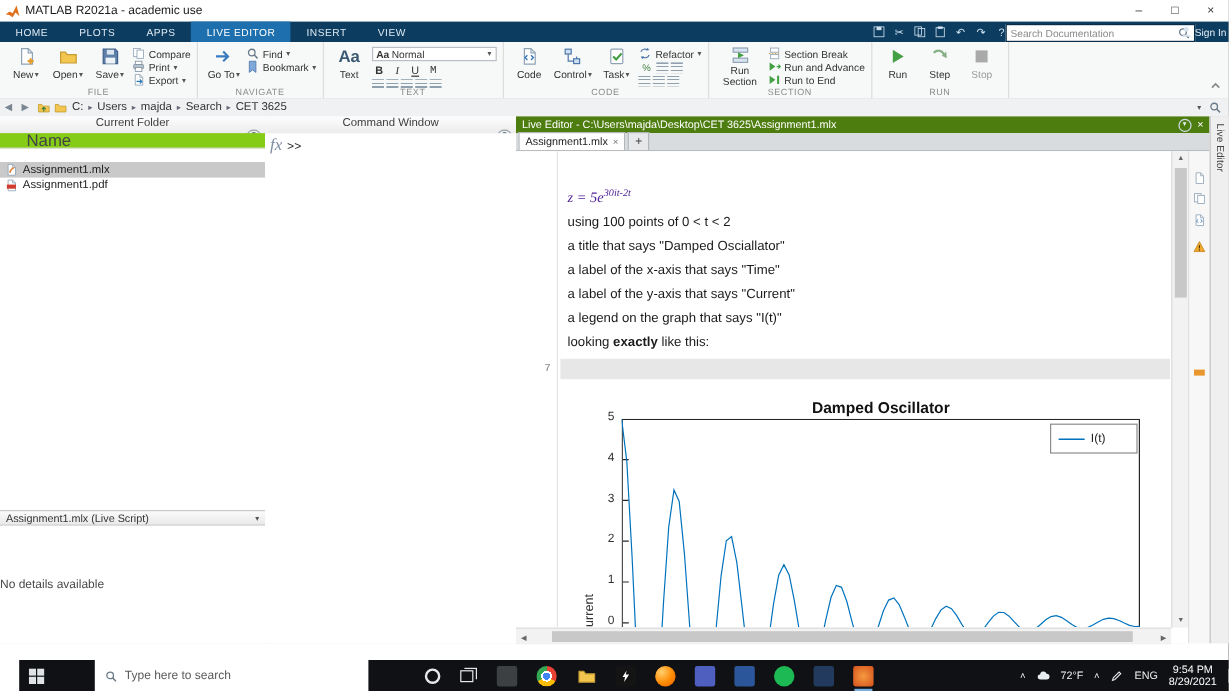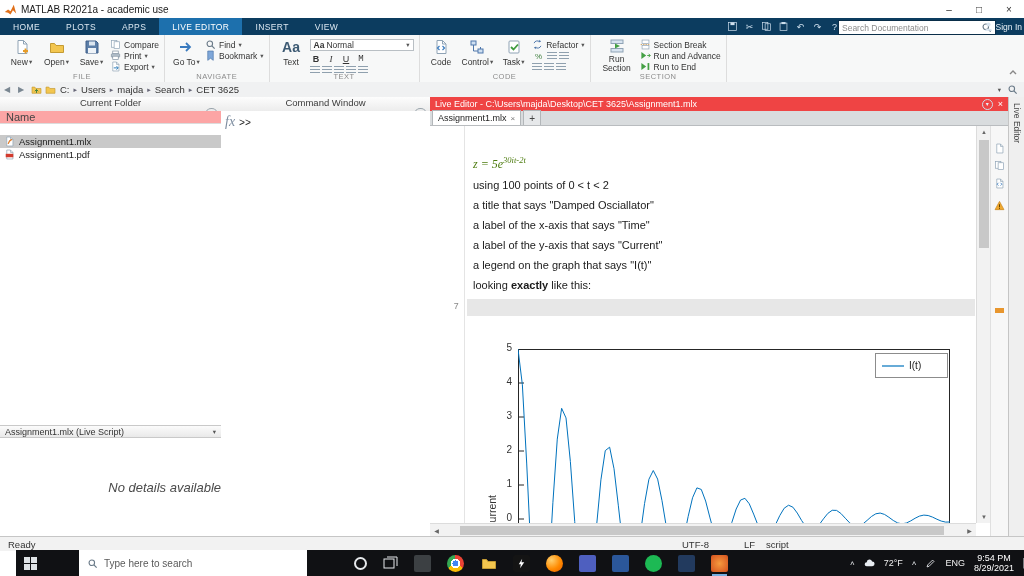--- a/index.html
+++ b/index.html
@@ -43,44 +43,44 @@
   .quickbar{position:absolute;left:0;top:82px;width:1024px;height:15px;background:#f0f1f2;border-bottom:1px solid #c9c9c9;display:flex;align-items:center;font-size:9.5px;color:#333;}
   .navarr{width:14px;text-align:center;color:#7a8792;font-size:8px;}
   .crumb{display:flex;align-items:center;gap:4px;margin-left:4px;}
   .crumb .sep{color:#667;font-size:7px;}
   .qright{margin-left:auto;display:flex;align-items:center;gap:6px;margin-right:6px;color:#556;}
   
   .main{position:absolute;left:0;top:97px;width:1024px;height:439px;background:#e9e9e9;}
   .panel-header{height:14px;background:linear-gradient(#fdfdfd,#ececec);border-bottom:1px solid #c9c9c9;display:flex;align-items:center;font-size:9.5px;color:#3c3c3c;padding:0 4px;flex-direction:column;}
   .collapse-btn{margin-left:auto;width:9px;height:9px;border:1px solid #98a3ab;border-radius:50%;display:flex;align-items:center;justify-content:center;font-size:6px;color:#5a646d;line-height:1;}
   .cf{position:absolute;left:0;top:0;width:221px;height:439px;background:#fff;border-right:1px solid #b9b9b9;}
-  .colheader{position:absolute;left:0;top:14px;width:100%;height:13px;background:#fca5a5;border-bottom:1px solid #dcdcdc;display:flex;align-items:center;font-size:11px;color:#444;padding:0 6px;box-sizing:border-box;}
+  .colheader{position:absolute;left:0;top:14px;width:100%;height:13px;background:#84cc16;border-bottom:1px solid #dcdcdc;display:flex;align-items:center;font-size:14px;color:#444;padding:0 22px;box-sizing:border-box;}
   .filelist{position:absolute;left:0;top:27px;width:100%;height:301px;background:#fff;padding-top:11px;}
   .frow{display:flex;align-items:center;gap:4px;height:13px;padding:0 4px;font-size:9.5px;color:#222;}
   .frow.sel{background:#c9c9c9;}
   .details-header{position:absolute;left:0;top:328px;width:100%;height:13px;background:linear-gradient(#fbfbfb,#e9e9e9);border-top:1px solid #c9c9c9;border-bottom:1px solid #c9c9c9;display:flex;align-items:center;font-size:9px;color:#333;padding:0 5px;box-sizing:border-box;}
-  .details-body{position:absolute;left:0;top:342px;width:100%;height:97px;background:#fff;display:flex;align-items:center;justify-content:flex-end;font-size:13px;color:#4a4a4a;font-style:italic;}
+  .details-body{position:absolute;left:0;top:342px;width:100%;height:97px;background:#fff;display:flex;align-items:center;justify-content:flex-start;font-size:10px;color:#4a4a4a;}
   .cw{position:absolute;left:221px;top:0;width:209px;height:439px;background:#fff;border-right:1px solid #b9b9b9;}
   .cwbody{position:absolute;left:0;top:14px;width:100%;height:425px;background:#fff;}
   .fx{font-family:"Liberation Serif",serif;font-style:italic;font-size:14px;color:#7d8da0;}
   .prompt{font-family:"Liberation Mono",monospace;font-size:10px;color:#222;}
   
   .le{position:absolute;left:430px;top:0;width:578px;height:439px;background:#fff;}
-  .doc-titlebar{position:absolute;left:0;top:0;width:100%;height:14px;background:#ef4444;color:#fff;display:flex;align-items:center;font-size:9px;padding:0 5px;box-sizing:border-box;}
+  .doc-titlebar{position:absolute;left:0;top:0;width:100%;height:14px;background:#4d7c0f;color:#fff;display:flex;align-items:center;font-size:9px;padding:0 5px;box-sizing:border-box;}
   .doc-titlebar .ticons{margin-left:auto;display:flex;gap:5px;align-items:center;}
   .circle-btn-lt{width:9px;height:9px;border:1px solid #cfdce8;border-radius:50%;display:flex;align-items:center;justify-content:center;font-size:6px;color:#e8f1f8;line-height:1;}
   .tabstrip{position:absolute;left:0;top:14px;width:100%;height:15px;background:#d9dcde;border-bottom:1px solid #b9bcbf;display:flex;align-items:flex-end;padding-left:2px;box-sizing:border-box;}
   .etab{display:flex;align-items:center;gap:4px;background:#fff;border:1px solid #b2b6b9;border-bottom:none;height:14px;padding:0 5px;font-size:9px;color:#222;}
   .etab .x{color:#777;font-size:8px;}
   .plus-tab{width:16px;height:14px;background:#e6e8ea;border:1px solid #b2b6b9;border-bottom:none;margin-left:2px;display:flex;align-items:center;justify-content:center;font-size:10px;color:#444;}
   .doc{position:absolute;left:0;top:29px;width:546px;height:397px;background:#fff;overflow:hidden;}
   .gutter{position:absolute;left:0;top:0;width:34px;height:100%;border-right:1px solid #e4e4e4;}
   .lnum{position:absolute;left:0;top:176px;width:29px;text-align:right;font-size:9px;color:#8a8a8a;font-family:"Liberation Mono",monospace;}
   .dline{position:absolute;left:43px;font-size:11px;color:#1b1b1b;height:14px;white-space:nowrap;}
-  .eq{font-family:"Liberation Serif",serif;font-style:italic;font-size:12px;color:#4d7c0f;}
+  .eq{font-family:"Liberation Serif",serif;font-style:italic;font-size:12px;color:#4c1d95;}
   .eq sup{font-size:8.5px;}
   .codeband{position:absolute;left:37px;top:173px;width:508px;height:17px;background:#e7e7e7;}
   
   .figure{position:absolute;left:40px;top:194px;width:505px;height:203px;background:#fff;overflow:hidden;}
   .figtitle{position:absolute;left:48px;top:12px;width:432px;text-align:center;font-size:13px;font-weight:bold;color:#111;}
   .ytick{position:absolute;left:16px;width:26px;text-align:right;font-size:10px;color:#333;}
   .ylab{position:absolute;left:-6px;top:186px;width:56px;height:13px;text-align:center;font-size:10.5px;color:#333;transform:rotate(-90deg);}
   .legend{position:absolute;left:405px;top:33px;width:73px;height:25px;background:#fff;border:1px solid #8c8c8c;display:flex;align-items:center;gap:5px;padding:0 6px;box-sizing:border-box;font-size:10px;color:#222;}
   
   .vscroll{position:absolute;left:546px;top:29px;width:14px;height:397px;background:#f2f2f2;border-left:1px solid #dcdcdc;}
@@ -497,20 +497,47 @@
         <div class="smallbtn">
             <svg class="ic11">
               <use href="#i-runend"></use>
             </svg>
             <span>Run to End</span>
           </div>
       </div>
       <div class="tgroup-label">SECTION</div>
     </div>
 
+    <div class="tgroup">
+      <div class="bigbtn">
+        <span class="bicon">
+            <svg class="ic16">
+              <use href="#i-play"></use>
+            </svg>
+          </span>
+        <span class="blabel">Run</span>
+      </div>
+      <div class="bigbtn">
+        <span class="bicon">
+            <svg class="ic16">
+              <use href="#i-step"></use>
+            </svg>
+          </span>
+        <span class="blabel">Step</span>
+      </div>
+      <div class="bigbtn" style="color:#9a9a9a">
+        <span class="bicon">
+            <svg class="ic16">
+              <use href="#i-stop"></use>
+            </svg>
+          </span>
+        <span class="blabel">Stop</span>
+      </div>
+      <div class="tgroup-label">RUN</div>
+    </div>
 
     <div class="collapse-strip">
       <svg width="10" height="8" viewBox="0 0 10 8">
           <path d="M2 6l3-3 3 3" stroke="#888" fill="none" stroke-width="1.4"></path>
         </svg>
     </div>
   </div>
 
   <div class="quickbar">
     <span class="navarr">◀</span>
@@ -611,20 +638,21 @@
         <div class="dline" style="top:53px">using 100 points of 0 &lt; t &lt; 2</div>
         <div class="dline" style="top:73px">a title that says "Damped Osciallator"</div>
         <div class="dline" style="top:93px">a label of the x-axis that says "Time"</div>
         <div class="dline" style="top:113px">a label of the y-axis that says "Current"</div>
         <div class="dline" style="top:133px">a legend on the graph that says "I(t)"</div>
         <div class="dline" style="top:153px"><span>looking </span><b>exactly</b><span> like this:</span></div>
 
         <div class="codeband"></div>
 
         <div class="figure">
+          <div class="figtitle">Damped Oscillator</div>
           <span class="ytick" style="top:22px">5</span>
           <span class="ytick" style="top:56px">4</span>
           <span class="ytick" style="top:90px">3</span>
           <span class="ytick" style="top:124px">2</span>
           <span class="ytick" style="top:158px">1</span>
           <span class="ytick" style="top:192px">0</span>
           <div class="ylab">Current</div>
 
           <svg width="432" height="174" style="position:absolute;left:48px;top:29px;">
             <rect x="0.5" y="0.5" width="431" height="300" fill="none" stroke="#262626"></rect>
@@ -672,26 +700,20 @@
         <div class="hthumb"></div>
         <div class="harrow" style="right:0">▶</div>
       </div>
     </div>
 
     <div class="dock">
       <div class="docklabel">Live Editor</div>
     </div>
   </div>
 
-  <div class="statusbar">
-    <span class="abs" style="left:8px;top:2px">Ready</span>
-    <span class="abs" style="left:682px;top:2px">UTF-8</span>
-    <span class="abs" style="left:744px;top:2px">LF</span>
-    <span class="abs" style="left:766px;top:2px">script</span>
-  </div>
 
   <div class="taskbar">
     <div class="startbtn">
       <svg width="13" height="13" viewBox="0 0 13 13">
         <rect x="0" y="0" width="6" height="6" fill="#dfe3e6"></rect>
           <rect x="7" y="0" width="6" height="6" fill="#dfe3e6"></rect>
         <rect x="0" y="7" width="6" height="6" fill="#dfe3e6"></rect>
           <rect x="7" y="7" width="6" height="6" fill="#dfe3e6"></rect>
       </svg>
     </div>

